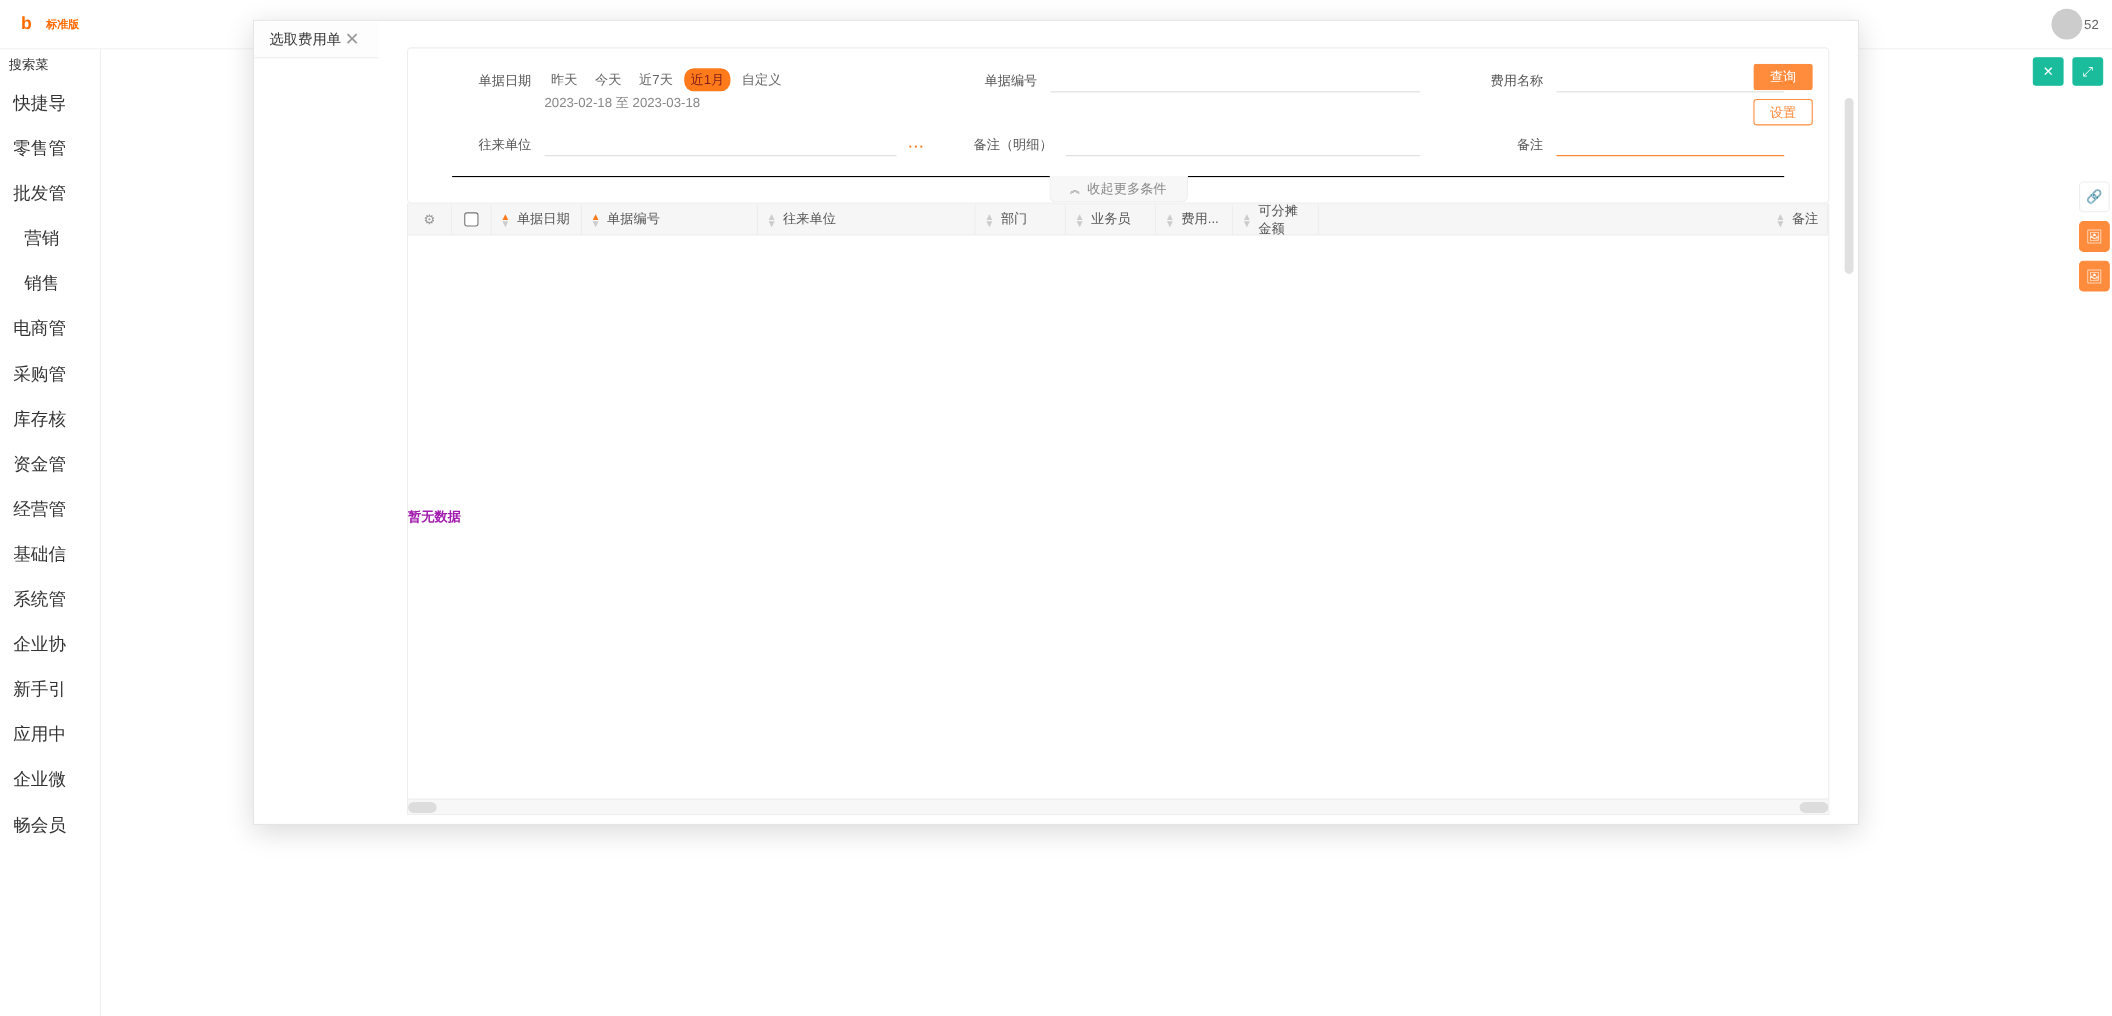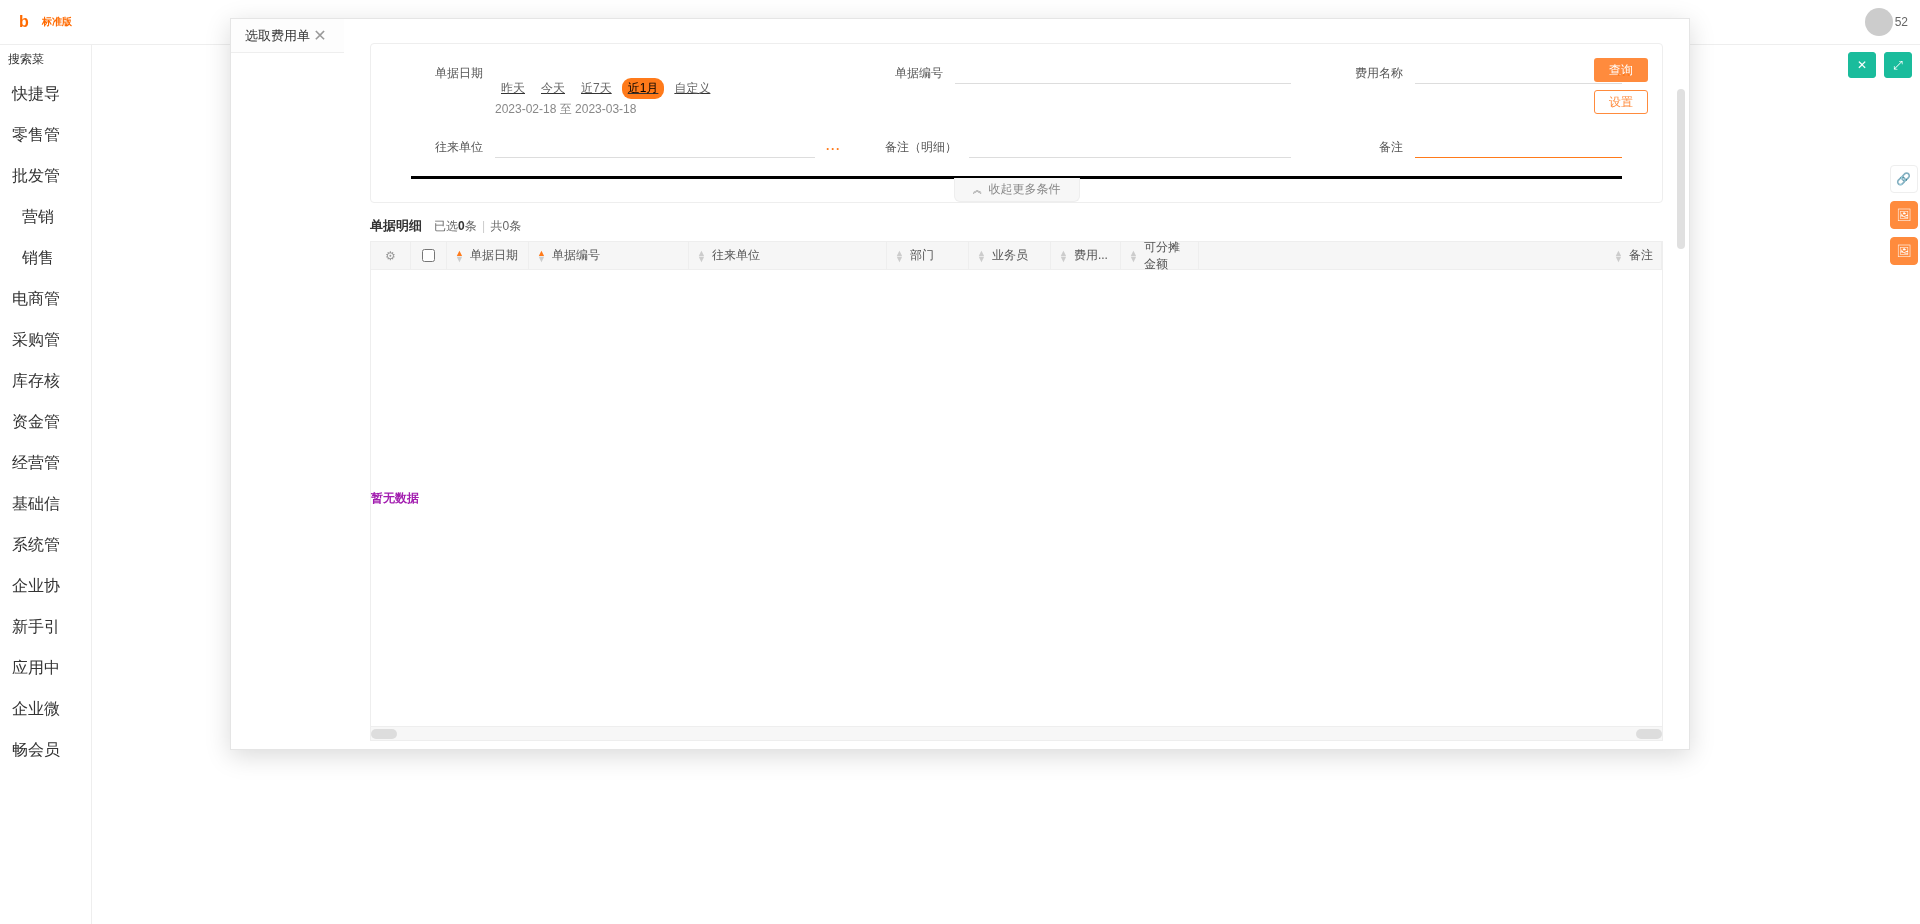--- a/index.html
+++ b/index.html
@@ -38,34 +38,34 @@
   .modal-body { flex: 1; padding: 24px 26px 8px; overflow: hidden; display: flex; flex-direction: column; position: relative; }
 
   .filter-box { border: 1px solid #eee; border-radius: 4px; padding: 18px 40px 0; position: relative; }
   .filter-row { display: flex; gap: 40px; margin-bottom: 18px; }
   .filter-cell { display: flex; align-items: flex-start; gap: 12px; }
   .filter-cell.w1 { flex: 0 0 420px; }
   .filter-cell.w2 { flex: 0 0 420px; }
   .filter-cell.w3 { flex: 1; }
   .f-label { width: 72px; text-align: right; color: #555; line-height: 22px;}
   .f-body { flex: 1; }
-  .date-quick { display: flex; gap: 4px; align-items: flex-end; text-decoration: underline; }
+  .date-quick { display: flex; gap: 4px; align-items: center; }
   .dq { padding: 2px 6px; border-radius: 9px; cursor: pointer; color: #666; font-size: 12px; }
-  .dq.active { background: #ff7a1a; color: #000000; margin-top: 16px; }
+  .dq.active { background: #ff7a1a; color: #7f1d1d; }
   .date-range { color: #888; font-size: 12px; margin-top: 2px; }
   .f-input { border: none; border-bottom: 1px solid #ddd; width: 100%; height: 22px; font-size: 12px; outline: none; background: transparent; }
   .f-input:focus, .f-input.focus { border-bottom-color: #ff7a1a; }
   .f-input-wrap { position: relative; }
   .f-more { position: absolute; right: -10px; bottom: 2px; color: #ff7a1a; font-weight: 700; cursor: pointer; letter-spacing:1px;}
   .filter-actions { position: absolute; right: 14px; top: 14px; display: flex; flex-direction: column; gap: 8px; }
   .btn { height: 24px; padding: 0 14px; border-radius: 3px; font-size: 12px; cursor: pointer; display: inline-flex; align-items: center; justify-content: center; border: 1px solid transparent; background: #fff; }
   .btn.primary { background: #ff8b3d; color: #fff; }
   .btn.ghost { border-color: #ff8b3d; color: #ff8b3d; }
   .btn.plain { border-color: #ddd; color: #555; }
-  .filter-collapse { border-top: 3px solid #000000; display: flex; justify-content: center; }
+  .filter-collapse { border-top: 1px solid #000000; display: flex; justify-content: center; }
   .collapse-tab { background: #f7f7f7; border: 1px solid #eee; border-top: none; padding: 3px 18px; border-radius: 0 0 6px 6px; color: #888; cursor: pointer; display: flex; align-items: center; gap: 6px; margin-top:-1px;}
   .chev-up::before { content: "︽"; font-size: 10px; }
 
   .detail-head { display: flex; align-items: center; gap: 12px; margin: 14px 0 6px; }
   .detail-title { font-weight: 700; font-size: 13px; }
   .detail-sub { color: #666; }
   .detail-sub .sep { color: #ccc; margin: 0 2px; }
   .detail-sub b { font-weight: 700; color: #333; }
 
   .table-wrap { border: 1px solid #eee; flex: 1; display: flex; flex-direction: column; min-height: 0; }
@@ -211,28 +211,20 @@
         </div>
 
         <div class="filter-collapse">
           <div class="collapse-tab">
             <span class="chev-up"></span>
             <span>收起更多条件</span>
           </div>
         </div>
       </div>
 
-      <div class="detail-head">
-        <span class="detail-title">单据明细</span>
-        <span class="detail-sub">
-          <span>已选</span><b>0</b><span>条</span>
-          <span class="sep">|</span>
-          <span>共</span><span>0</span><span>条</span>
-        </span>
-      </div>
 
       <div class="table-wrap">
         <div class="thead">
           <div class="th center">
               <span class="gear">⚙</span>
             </div>
           <div class="th center">
               <input type="checkbox" style="">
             </div>
           <div class="th">

